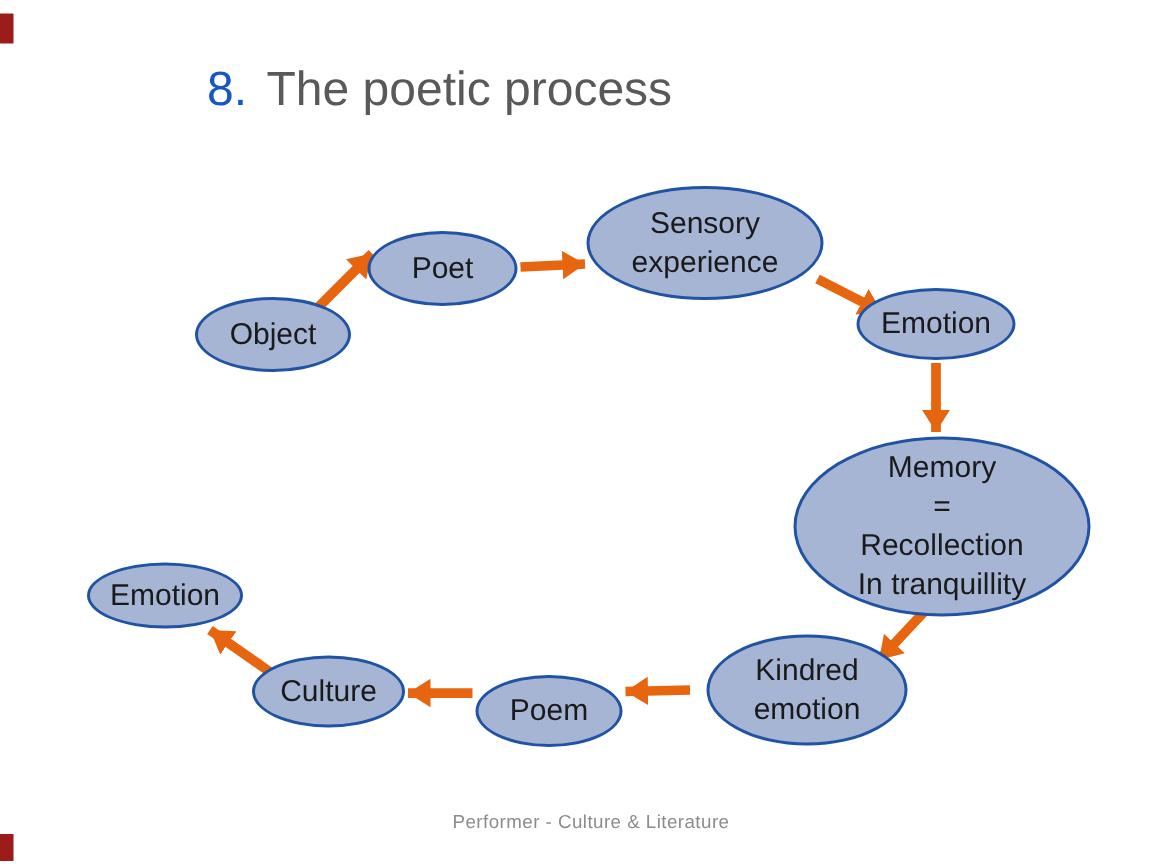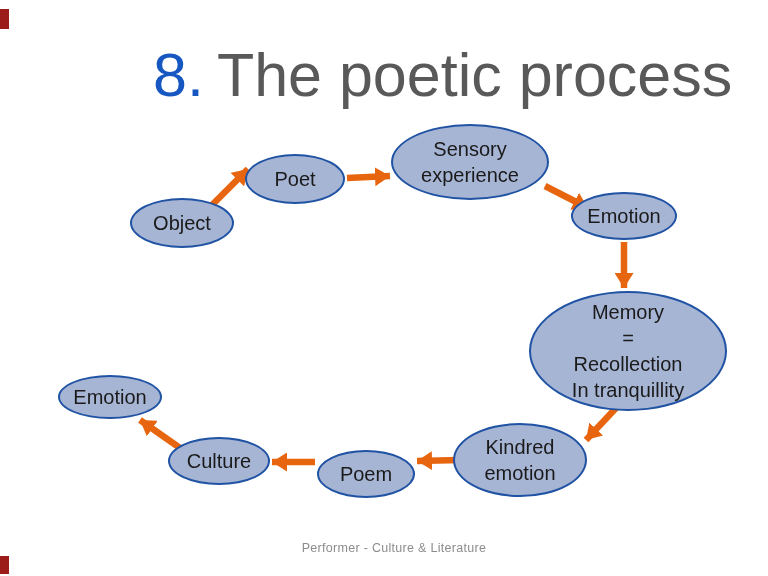--- a/index.html
+++ b/index.html
@@ -18,23 +18,23 @@
   .edge-mark {
     position: absolute;
     left: 0;
     width: 9px;
     background: var(--page-edge-mark, #9b1c18);
   }
   .edge-mark.top { top: 9px; height: 20px; }
   .edge-mark.bottom { top: 556px; height: 18px; }
   .title {
     position: absolute;
-    left: 153px;
+    left: 138px;
     top: 42px;
-    font-size: 61px;
+    font-size: 32px;
     line-height: 1.1;
     white-space: nowrap;
   }
   .title-num { color: var(--title-number, #1757c2); }
   .title-text { color: var(--title-text, #595959); margin-left: 13px; }
   #arrows {
     position: absolute;
     left: 0;
     top: 0;
     width: 768px;
@@ -104,21 +104,21 @@
   <div id="nodes">
       <div class="node" style="left: 130px; top: 198px; width: 104px; height: 50px;">Object</div>
       <div class="node" style="left: 245px; top: 154px; width: 100px; height: 50px;">Poet</div>
       <div class="node" style="left: 391px; top: 124px; width: 158px; height: 76px;">Sensory
 experience</div>
       <div class="node" style="left: 571px; top: 192px; width: 106px; height: 48px;">Emotion</div>
       <div class="node" style="left: 529px; top: 291px; width: 198px; height: 120px; text-align: center;">Memory
 =
 Recollection
 In tranquillity</div>
-      <div class="node" style="left: 453px; top: 423px; width: 134px; height: 74px;">Kindred
+      <div class="node" style="left: 471px; top: 423px; width: 134px; height: 74px;">Kindred
 emotion</div>
       <div class="node" style="left: 317px; top: 450px; width: 98px; height: 48px;">Poem</div>
       <div class="node" style="left: 168px; top: 437px; width: 102px; height: 48px;">Culture</div>
       <div class="node" style="left: 58px; top: 375px; width: 104px; height: 44px;">Emotion</div>
     </div>
 
   <div class="footer">Performer - Culture &amp; Literature</div>
 
 </div>
 

